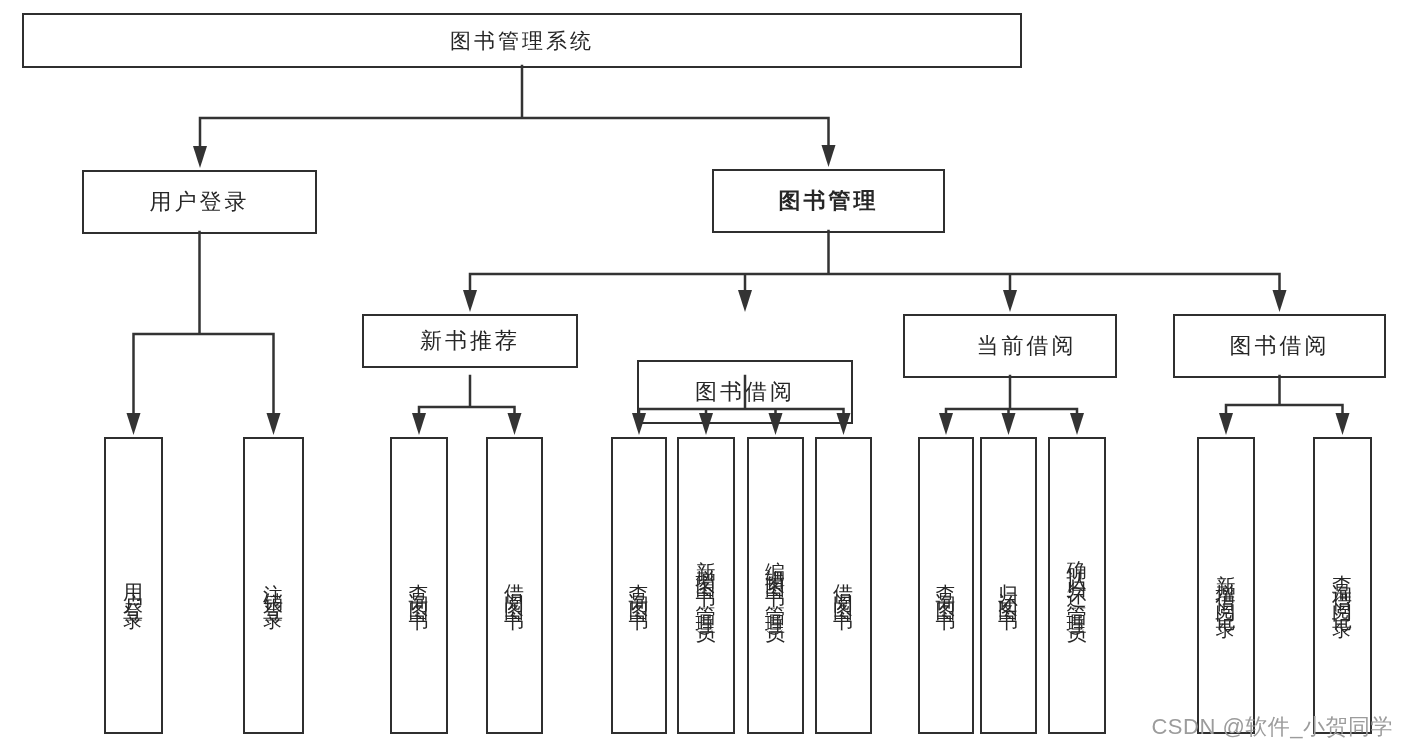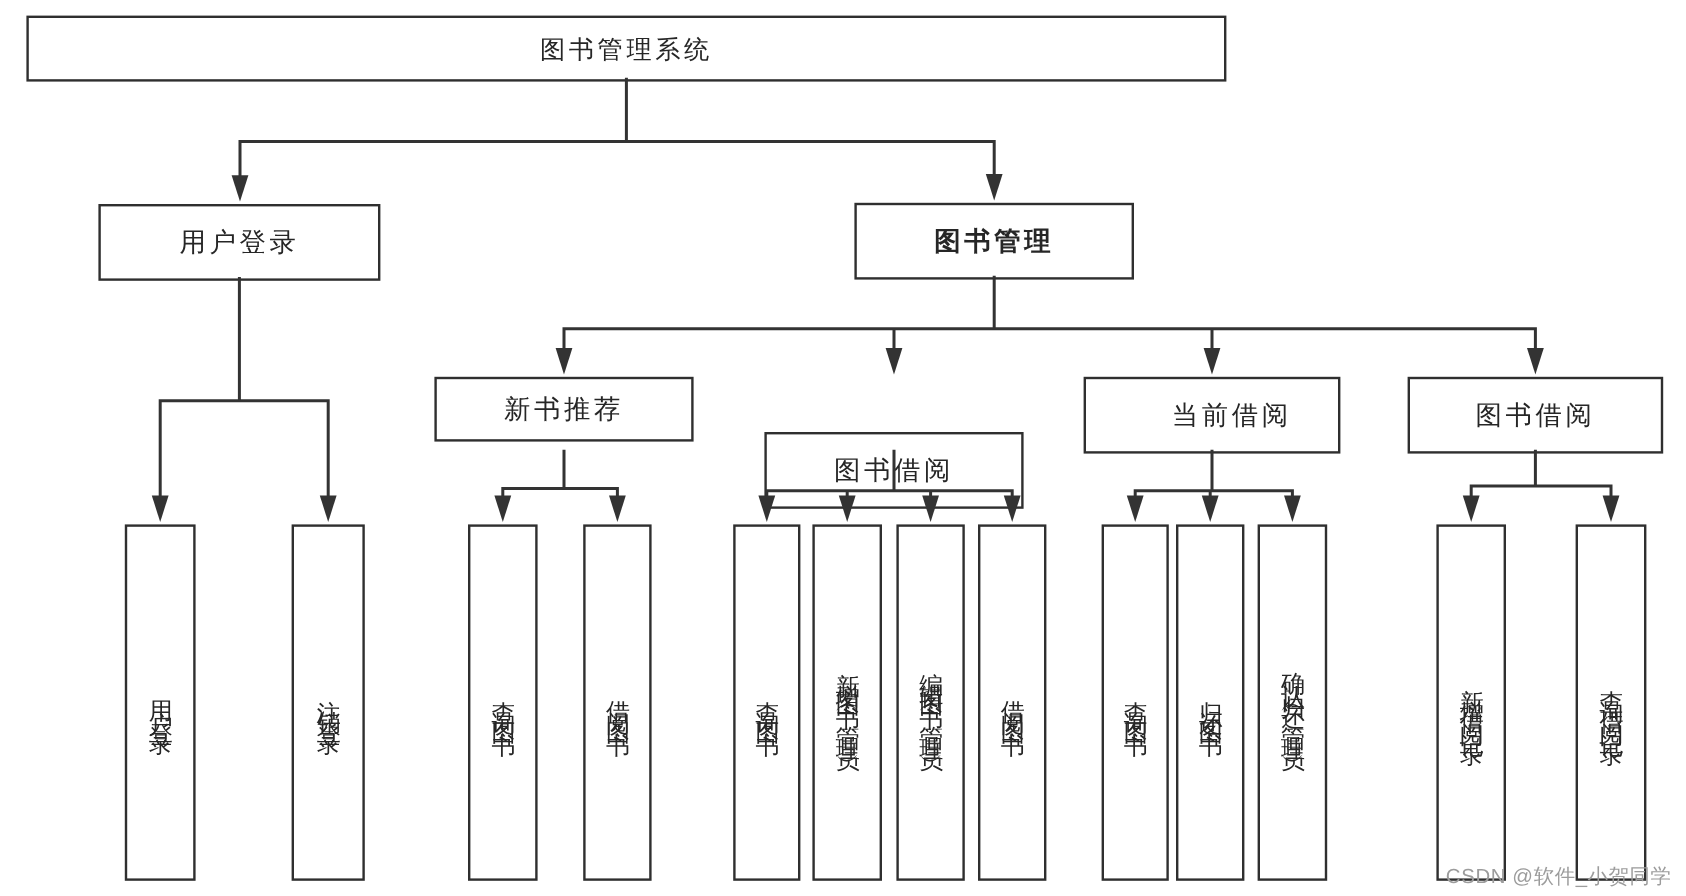--- a/index.html
+++ b/index.html
@@ -27,21 +27,21 @@
     font-size:20px;letter-spacing:9px;line-height:1;
   }
   .connector-layer{
     position:absolute;left:0;top:0;width:1405px;height:747px;
     z-index:2;pointer-events:none;color:var(--line);
   }
   .connector-layer path{stroke:currentColor;stroke-width:2.5;fill:none;stroke-linecap:square;}
   .connector-layer polygon{fill:currentColor;stroke:none;}
   .watermark{
     position:absolute;right:12px;bottom:5px;z-index:3;
-    font-size:17px;letter-spacing:0.5px;color:var(--watermark);white-space:nowrap;
+    font-size:22px;letter-spacing:0.5px;color:var(--watermark);white-space:nowrap;
   }
 </style>
 </head>
 <body>
 
 <div class="canvas">
 
   <div class="box h-label root-label" style="left:22px;top:13px;width:1000px;height:55px;">图书管理系统</div>
 
   <div class="box h-label" style="left:82px;top:170px;width:235px;height:64px;">用户登录</div>

